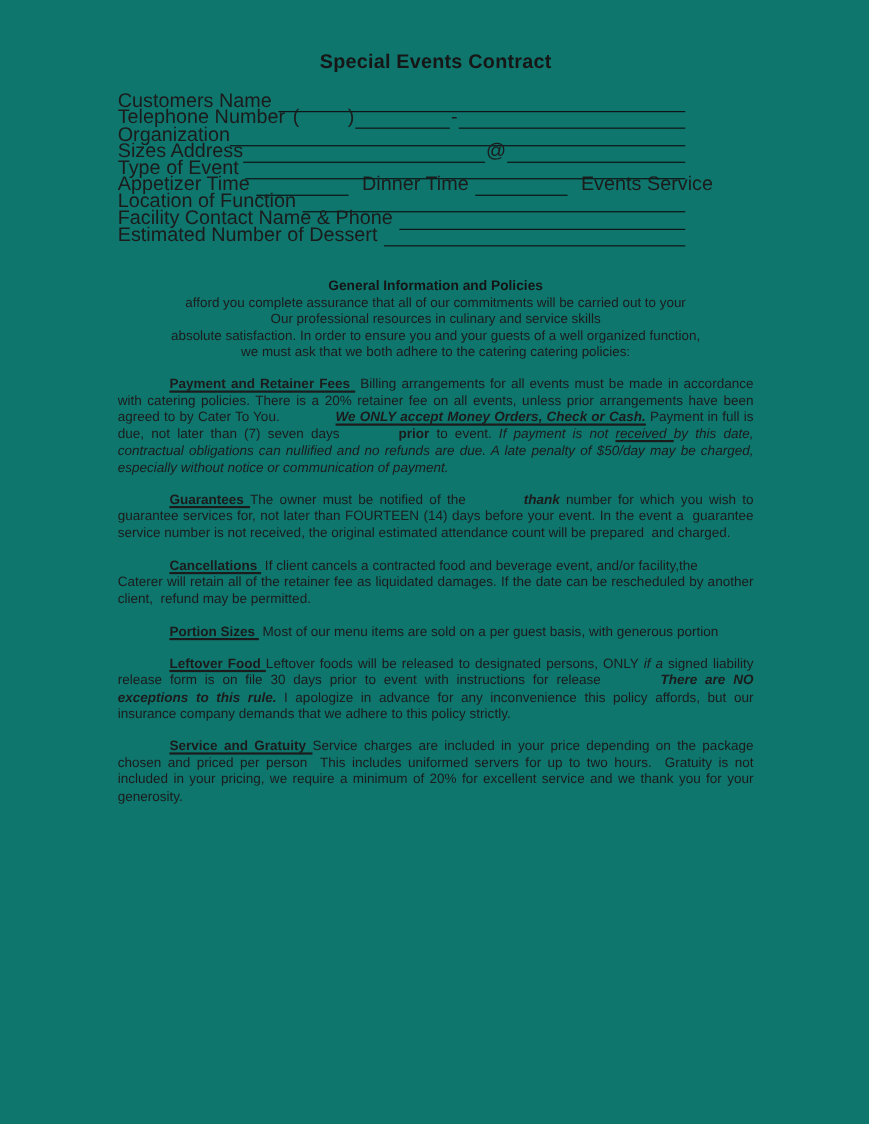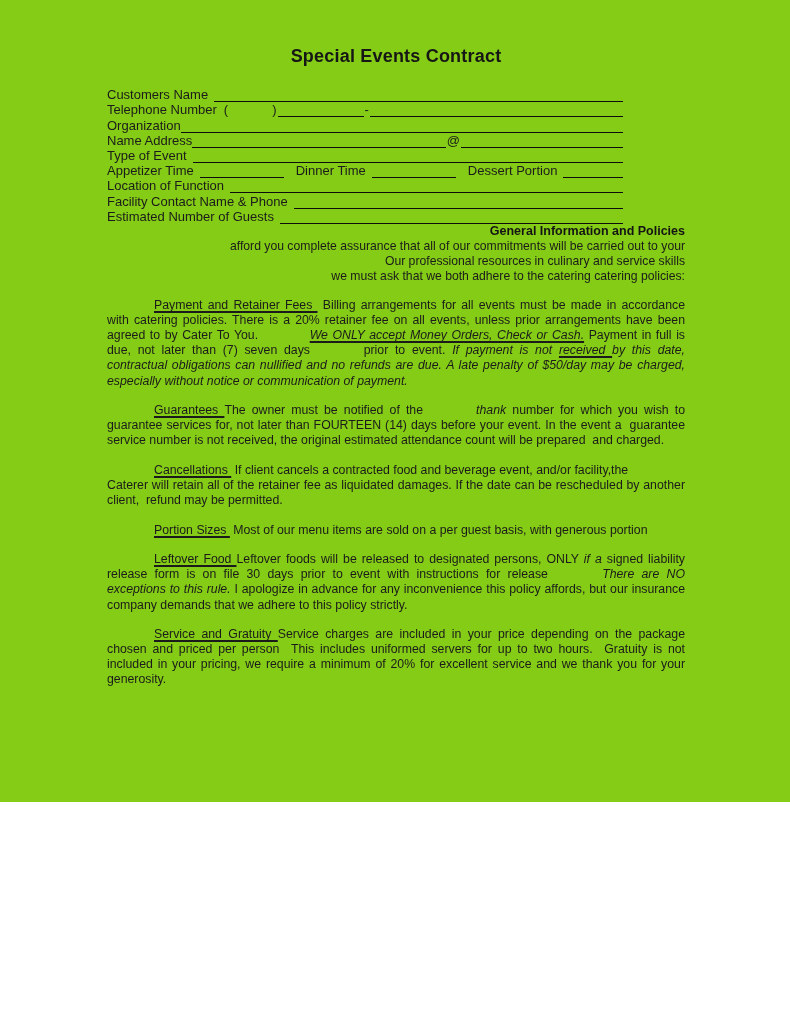--- a/index.html
+++ b/index.html
@@ -2,61 +2,61 @@
 <html><head>
 <meta charset="utf-8">
 <style>
   html,body{margin:0;padding:0;background:#ffffff;}
   body{
     width:790px;height:1022px;
     font-family:"Liberation Sans","DejaVu Sans",sans-serif;
     color:#1b1b1b;
     -webkit-font-smoothing:antialiased;
   }
-  .page{position:relative;width:790px;height:802px;background:#84cc16;overflow:hidden;}
+  .page{position:relative;width:790px;height:1022px;background:#0f766e;overflow:hidden;}
   .content{position:absolute;left:107px;top:0;width:578px;}
 
   
   .title{
     margin:46px 0 0 0;
     text-align:center;
     font-size:18px;
     font-weight:bold;
     letter-spacing:0.2px;
     color:#161616;
   }
 
   
-  .form-block{margin-top:20px;width:516px;font-size:13px;color:#1b1b1b;}
+  .form-block{margin-top:20px;width:516px;font-size:18px;color:#1b1b1b;}
   .form-row{display:flex;align-items:flex-end;height:15.2px;white-space:nowrap;}
   .lbl{flex:0 0 auto;}
   .gap{margin-right:6px;}
   .fl{display:inline-block;height:13px;border-bottom:1.6px solid #0d0d0d;flex:0 0 auto;}
   .flex{flex:1 1 auto;}
   .w85{width:86px;}
   .w82{width:84px;}
   .w160{width:162px;}
   .paren-gap{width:42px;flex:0 0 auto;}
   .sp12{width:12px;flex:0 0 auto;}
   .sym{flex:0 0 auto;padding:0 1px;}
 
   
-  .intro{font-size:12.2px;line-height:15.1px;text-align:right;color:#1b1b1b;}
+  .intro{margin-top:29px;font-size:12.2px;line-height:15.1px;text-align:center;color:#1b1b1b;}
   .intro-heading{font-weight:bold;font-size:12.5px;color:#141414;}
 
   
   .para{
     font-size:12.3px;
     line-height:15.1px;
     text-align:justify;
     margin:0 0 14.5px 0;
     color:#1b1b1b;
   }
   .para:first-of-type{margin-top:14px;}
-  .b{font-weight:normal;padding-left:47px;}
+  .b{font-weight:bold;padding-left:47px;}
   .i{font-style:italic;}
   .u{text-decoration:underline;text-decoration-thickness:1.5px;text-underline-offset:2px;}
 </style>
 </head>
 <body>
 
 <div class="page">
   <div class="content">
 
     <h1 class="title">Special Events Contract</h1>
@@ -77,64 +77,65 @@
         <span class="sym">-</span>
         <span class="fl flex"></span>
       </div>
 
       <div class="form-row">
         <span class="lbl">Organization</span>
         <span class="fl flex"></span>
       </div>
 
       <div class="form-row">
-        <span class="lbl">Name Address</span>
+        <span class="lbl">Sizes Address</span>
         <span class="fl flex"></span>
         <span class="sym">@</span>
         <span class="fl w160"></span>
       </div>
 
       <div class="form-row">
         <span class="lbl gap">Type of Event</span>
         <span class="fl flex"></span>
       </div>
 
       <div class="form-row">
         <span class="lbl gap">Appetizer Time</span>
         <span class="fl w82"></span>
         <span class="sp12"></span>
         <span class="lbl gap">Dinner Time</span>
         <span class="fl w82"></span>
         <span class="sp12"></span>
-        <span class="lbl gap">Dessert Portion</span>
+        <span class="lbl gap">Events Service</span>
         <span class="fl flex"></span>
       </div>
 
       <div class="form-row">
         <span class="lbl gap">Location of Function</span>
         <span class="fl flex"></span>
       </div>
 
       <div class="form-row">
         <span class="lbl gap">Facility Contact Name &amp; Phone</span>
         <span class="fl flex"></span>
       </div>
 
 
       <div class="form-row">
-        <span class="lbl gap">Estimated Number of Guests</span>
+        <span class="lbl gap">Estimated Number of Dessert</span>
         <span class="fl flex"></span>
       </div>
 
     </div>
 
     <div class="intro">
       <div class="intro-heading">General Information and Policies</div>
       <div class="intro-line">afford you complete assurance that all of our commitments will be carried out to your</div>
       <div class="intro-line">Our professional resources in culinary and service skills</div>
+      <div class="intro-line">absolute satisfaction. In order to ensure you and your guests of a well organized function,</div>
       <div class="intro-line">we must ask that we both adhere to the catering catering policies:</div>
     </div>
 
     <p class="para"><span class="b u">Payment and Retainer Fees&nbsp;</span><span> Billing arrangements for all events must be made in accordance with catering policies. There is a 20% retainer fee on all events, unless prior arrangements have been agreed to by Cater To You. </span><span class="b i u">We ONLY accept Money Orders, Check or Cash.</span><span> Payment in full is due, not later than (7) seven days </span><span class="b">prior</span><span> to event. </span><span class="i">If payment is not </span><span class="i u">received&nbsp;</span><span class="i">by this date, contractual obligations can nullified and no refunds are due. A late penalty of $50/day may be charged, especially without notice or communication of payment.</span></p>
     <p class="para"><span class="b u">Guarantees&nbsp;</span><span>The owner must be notified of the </span><span class="b i">thank</span><span> number for which you wish to guarantee services for, not later than FOURTEEN (14) days before your event. In the event a&nbsp; guarantee service number is not received, the original estimated attendance count will be prepared&nbsp; and charged.</span></p>
     <p class="para"><span class="b u">Cancellations&nbsp;</span><span> If client cancels a contracted food and beverage event, and/or facility,the</span><br><span>Caterer will retain all of the retainer fee as liquidated damages. If the date can be rescheduled by another client,&nbsp; refund may be permitted.</span></p>
     <p class="para"><span class="b u">Portion Sizes&nbsp;</span><span> Most of our menu items are sold on a per guest basis, with generous portion</span><br></p>
     <p class="para"><span class="b u">Leftover Food&nbsp;</span><span>Leftover foods will be released to designated persons, ONLY </span><span class="i">if a</span><span> signed liability release form is on file 30 days prior to event with instructions for release </span><span class="b i">There are NO exceptions to this rule.</span><span> I apologize in advance for any inconvenience this policy affords, but our insurance company demands that we adhere to this policy strictly.</span></p>
     <p class="para"><span class="b u">Service and Gratuity&nbsp;</span><span>Service charges are included in your price depending on the package chosen and priced per person&nbsp; This includes uniformed servers for up to two hours.&nbsp; Gratuity is not included in your pricing, we require a minimum of 20% for excellent service and we thank you for your generosity.</span></p>
 

